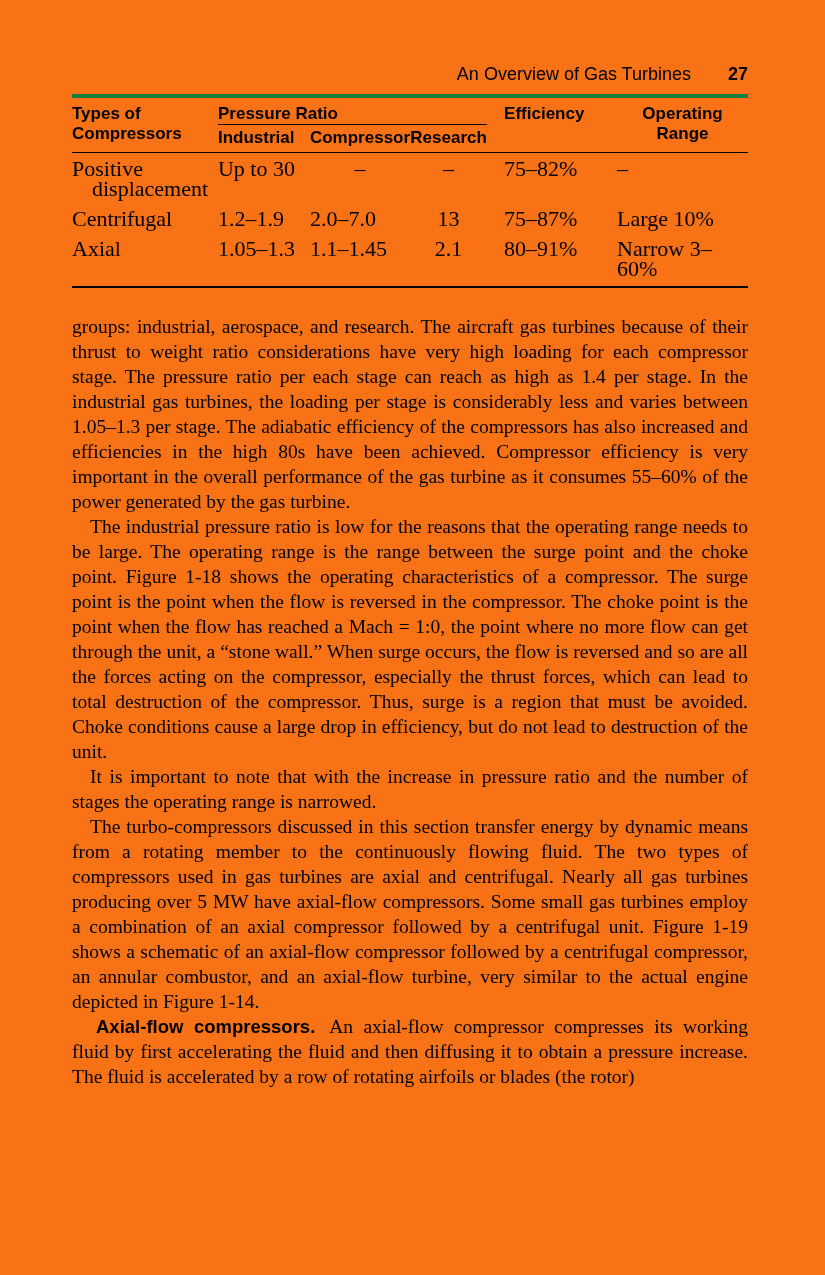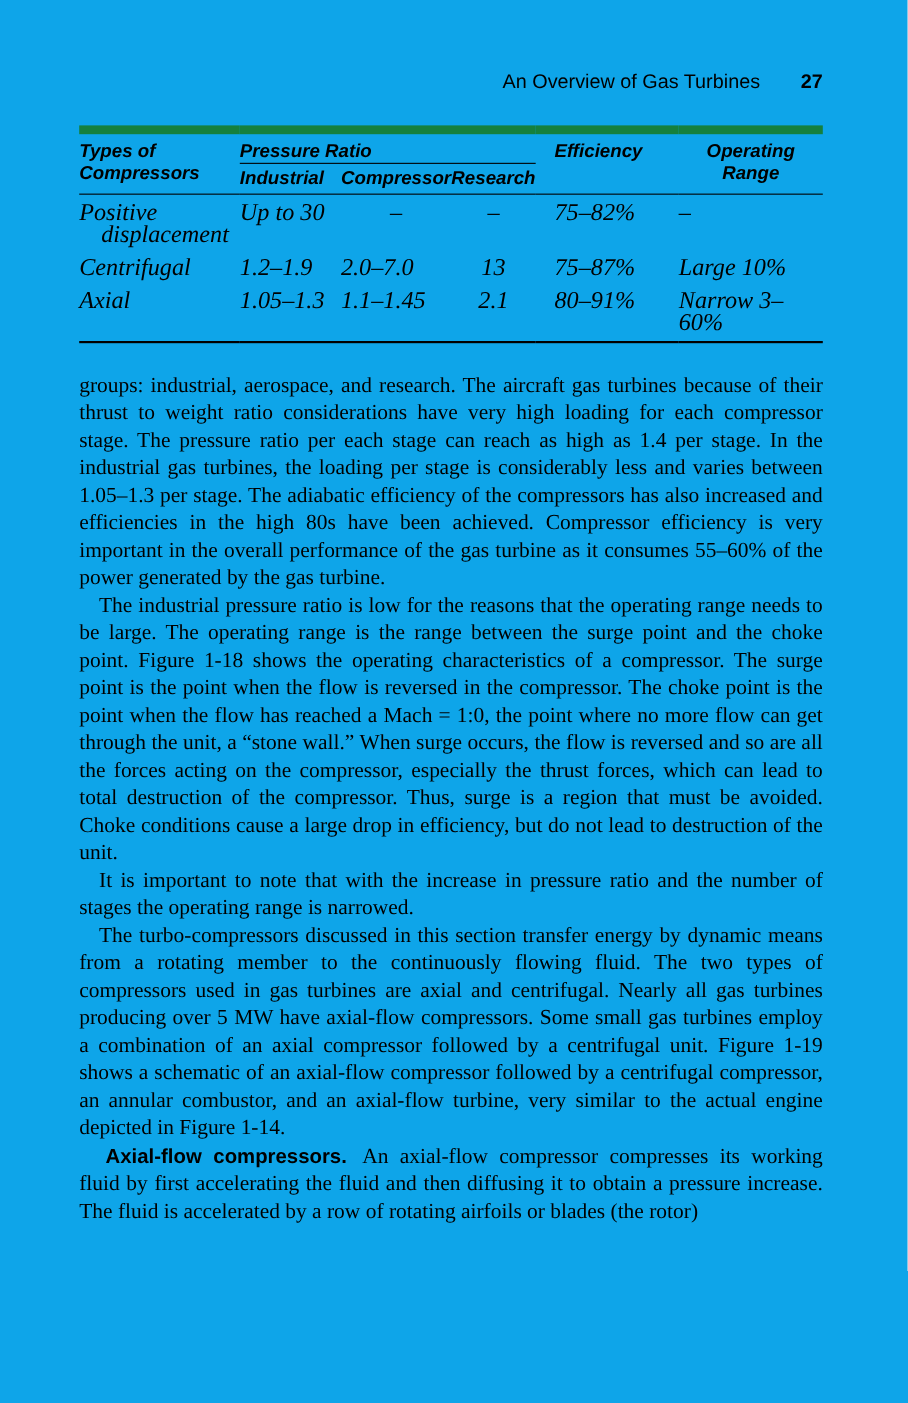--- a/index.html
+++ b/index.html
@@ -1,21 +1,21 @@
 <!DOCTYPE html>
 <html><head>
 <meta charset="utf-8">
 <style>
   * { margin: 0; padding: 0; box-sizing: border-box; }
   html, body { background: #e8e8e8; }
   .page {
     position: relative;
     width: 825px;
     height: 1275px;
-    background: #0ea5e9;
+    background: #f97316;
     color: #000000;
     margin: 0 auto;
     overflow: hidden;
   }
   .content {
     margin-left: 72px;
     width: 676px;
   }
   
   .running-head {
@@ -33,26 +33,25 @@
   .table-title {
     margin-top: 27px;
     text-align: center;
     font-family: "Liberation Sans", sans-serif;
     font-weight: 700;
     font-size: 17.5px;
     line-height: 21px;
   }
   
   table.data {
-    margin-top: 29px;
+    margin-top: 9px;
     width: 100%;
     border-collapse: collapse;
-    border-top: 8px solid #15803d;
+    border-top: 4px solid #15803d;
     border-bottom: 2px solid #000;
-    font-style: italic;
   }
   table.data th {
     font-family: "Liberation Sans", sans-serif;
     font-weight: 700;
     font-size: 17px;
     line-height: 20px;
     text-align: left;
     vertical-align: top;
     padding: 6px 0 0 0;
   }

